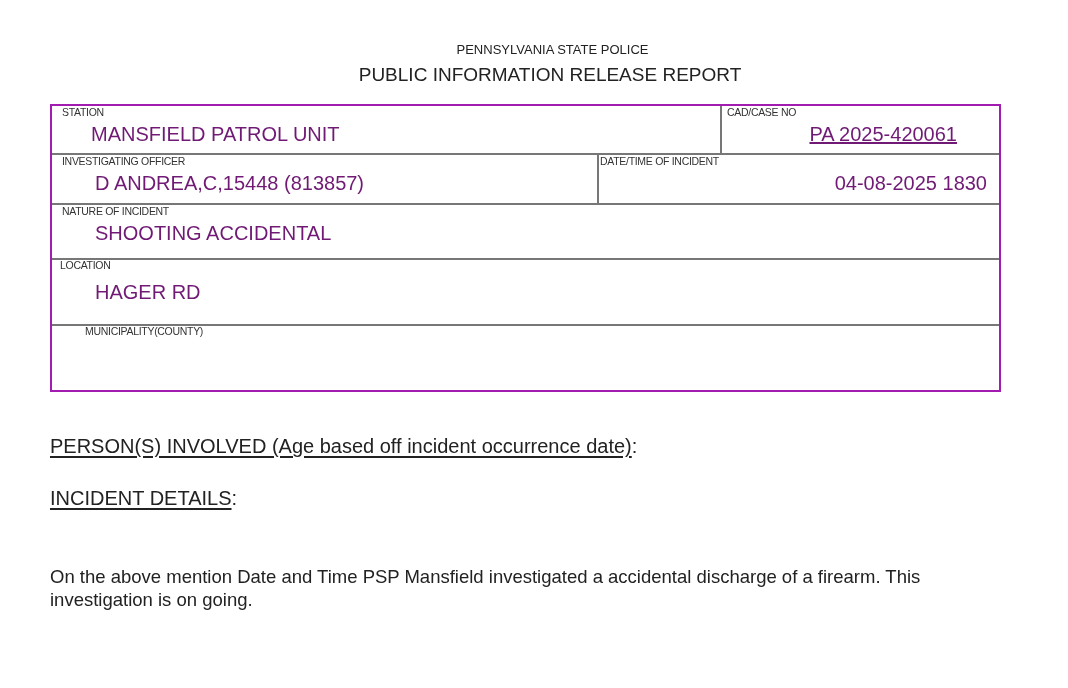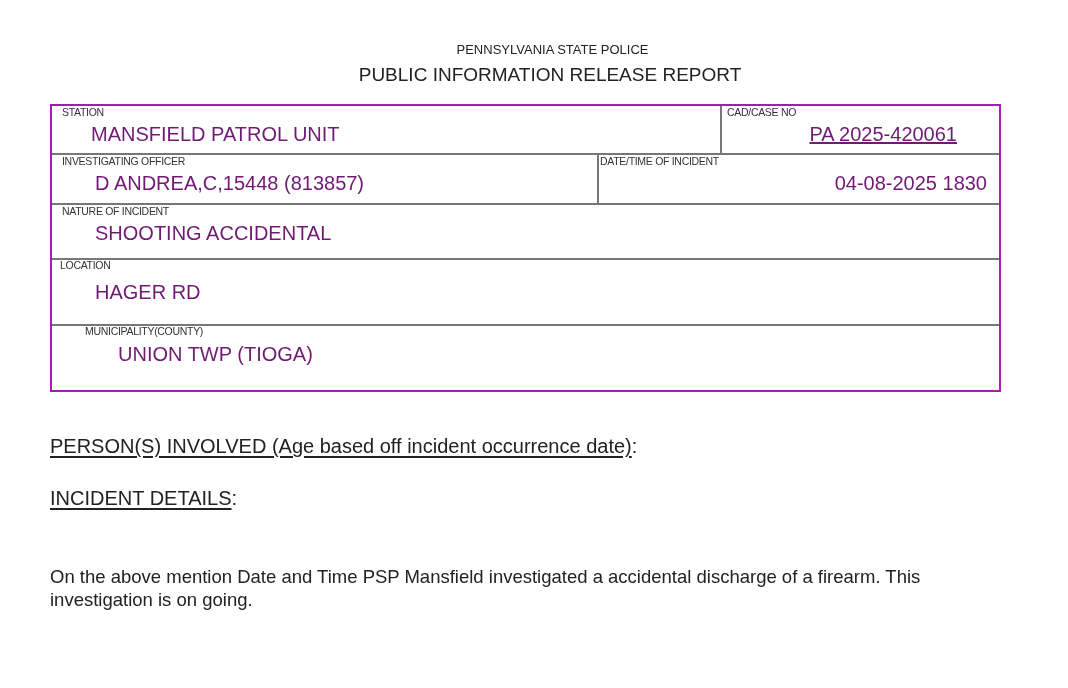--- a/index.html
+++ b/index.html
@@ -133,21 +133,20 @@
   <div class="hline" style="left:0; top:152px; width:947px;"></div>
 
   <div class="cell" style="left:0; top:153px; width:947px; height:65px;">
     <div class="cell-label" style="left:8px;">LOCATION</div>
     <div class="cell-value" style="left:43px; top:22px;">HAGER RD</div>
   </div>
   <div class="hline" style="left:0; top:218px; width:947px;"></div>
 
   <div class="cell" style="left:0; top:219px; width:947px; height:52px;margin-left:25px;">
     <div class="cell-label" style="left:8px;">MUNICIPALITY(COUNTY)</div>
-    <div class="cell-value" style="left:41px; top:18px;">UNION TWP (TIOGA)</div>
   </div>
 </div>
 
 <div class="section-heading" style="top:435px;">
   <span class="u">PERSON(S) INVOLVED (Age based off incident occurrence date)</span><span>:</span>
 </div>
 
 <div class="section-heading" style="top:487px;">
   <span class="u">INCIDENT DETAILS</span><span>:</span>
 </div>

